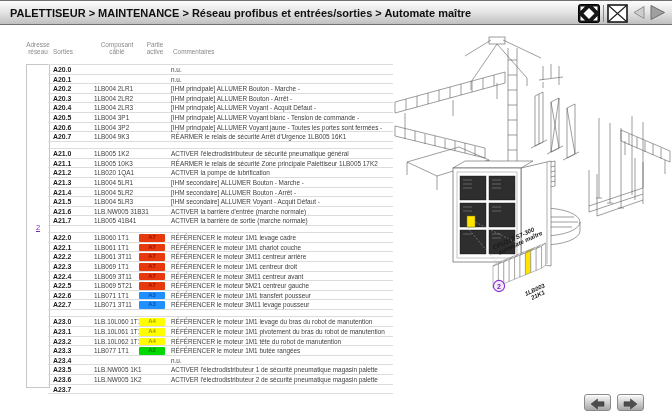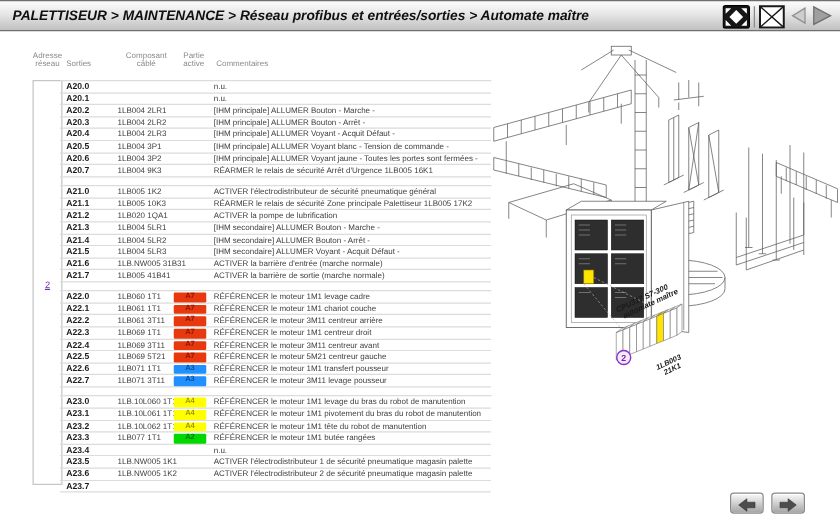--- a/index.html
+++ b/index.html
@@ -2,21 +2,21 @@
 <html><head>
 <meta charset="utf-8">
 <style>
   html,body{margin:0;padding:0;background:#fff;}
   .screen{position:relative;width:672px;height:420px;background:#fff;overflow:hidden;
           font-family:"Liberation Sans",sans-serif;}
   
   .titlebar{position:absolute;left:0;top:0;width:672px;height:25px;box-sizing:border-box;
             background:linear-gradient(180deg,#fdfdfd 0%,#e6e6e6 45%,#c0c0c0 100%);
             border:1px solid #6f6f6f;border-left:none;border-right:none;}
-  .crumb{position:absolute;left:10px;top:6px;font-size:11px;font-weight:bold;color:#101010;white-space:nowrap;font-style:italic;}
+  .crumb{position:absolute;left:10px;top:6px;font-size:11px;font-weight:bold;color:#101010;white-space:nowrap;}
   .tb-icons{position:absolute;right:6px;top:2px;height:21px;display:flex;align-items:center;gap:3px;}
   .tb-btn{border:none;padding:0;margin:0;background:transparent;cursor:pointer;display:block;height:19px;}
   .tb-sep{width:1px;height:17px;background:#8a8a8a;}
   
   .colhead{position:absolute;font-size:6.4px;color:#8a8a8a;line-height:6.8px;}
   .ch-center{text-align:center;}
   .addrbox{position:absolute;left:26px;top:64px;width:22px;height:322px;border:1px solid #c6c6c6;}
   .addrlink{position:absolute;left:0;top:158px;width:22px;text-align:center;font-size:7.5px;
             color:#7231b4;text-decoration:underline;cursor:pointer;}
   .sections{position:absolute;left:48px;top:64px;width:345px;}

